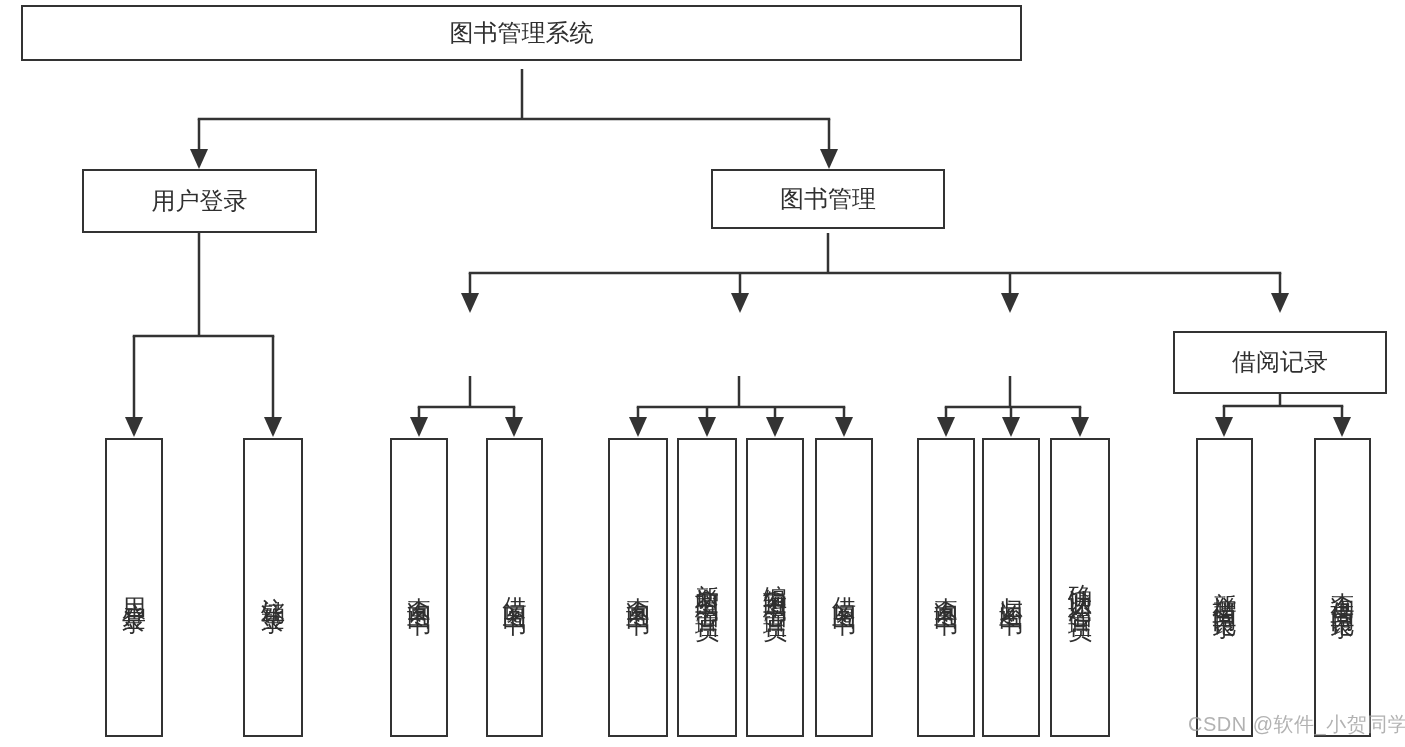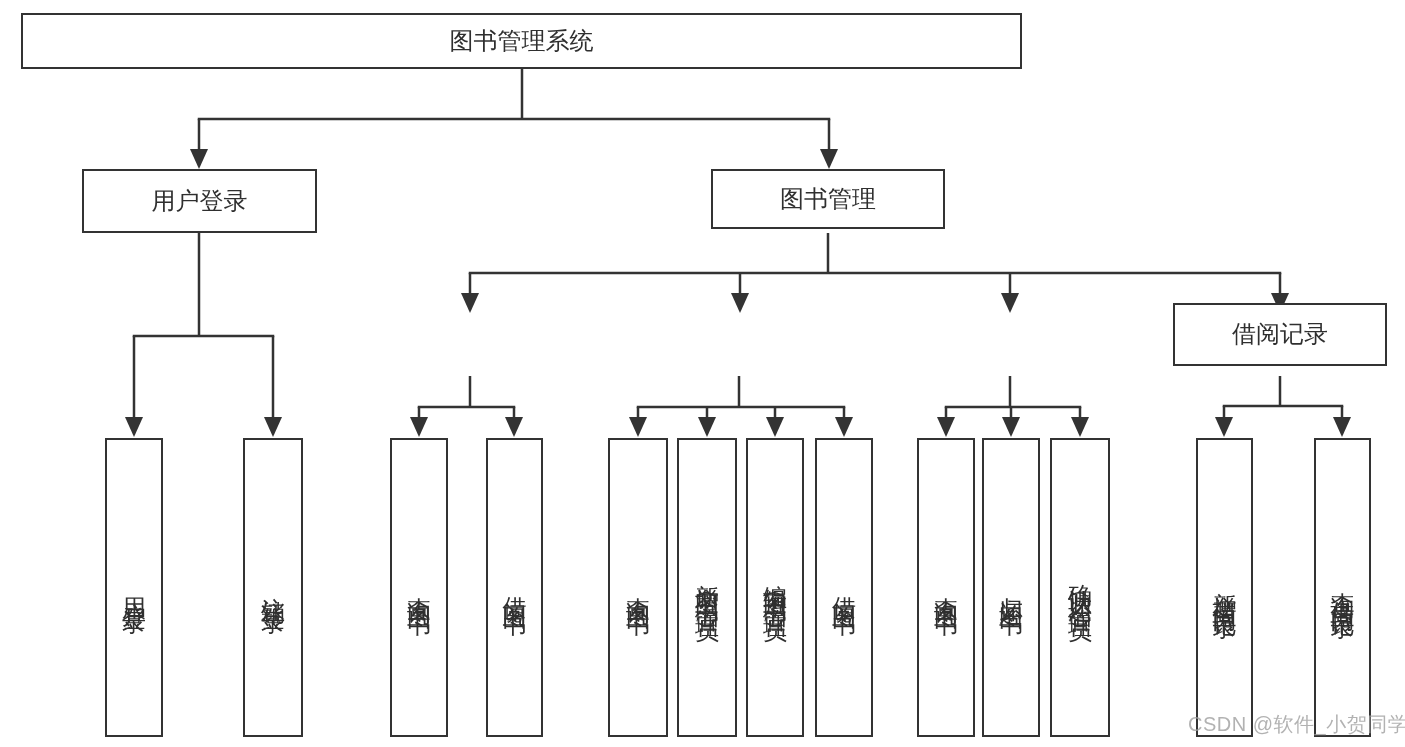--- a/index.html
+++ b/index.html
@@ -116,26 +116,26 @@
       <polygon points="766,417 784,417 775,437"></polygon>
       <polygon points="835,417 853,417 844,437"></polygon>
       <polygon points="937,417 955,417 946,437"></polygon>
       <polygon points="1002,417 1020,417 1011,437"></polygon>
       <polygon points="1071,417 1089,417 1080,437"></polygon>
       <polygon points="1215,417 1233,417 1224,437"></polygon>
       <polygon points="1333,417 1351,417 1342,437"></polygon>
     </g>
   </svg>
 
-  <div class="node" style="left:21px;top:13px;width:1001px;height:56px">图书管理系统</div>
+  <div class="node" style="left:21px;top:5px;width:1001px;height:56px">图书管理系统</div>
 
   <div class="node" style="left:82px;top:169px;width:235px;height:64px">用户登录</div>
   <div class="node" style="left:711px;top:169px;width:234px;height:60px">图书管理</div>
 
-  <div class="node" style="left:1173px;top:303px;width:214px;height:63px">借阅记录</div>
+  <div class="node" style="left:1173px;top:331px;width:214px;height:63px">借阅记录</div>
 
   <div class="node vbox" style="left:105px;top:438px;width:58px;height:299px">用户登录</div>
   <div class="node vbox" style="left:243px;top:438px;width:60px;height:299px">注销登录</div>
 
   <div class="node vbox" style="left:390px;top:438px;width:58px;height:299px">查询图书</div>
   <div class="node vbox" style="left:486px;top:438px;width:57px;height:299px">借阅图书</div>
 
   <div class="node vbox" style="left:608px;top:438px;width:60px;height:299px">查询图书</div>
   <div class="node vbox" style="left:677px;top:438px;width:60px;height:299px">新增图书（管理员）</div>
   <div class="node vbox" style="left:746px;top:438px;width:58px;height:299px">编辑图书（管理员）</div>

